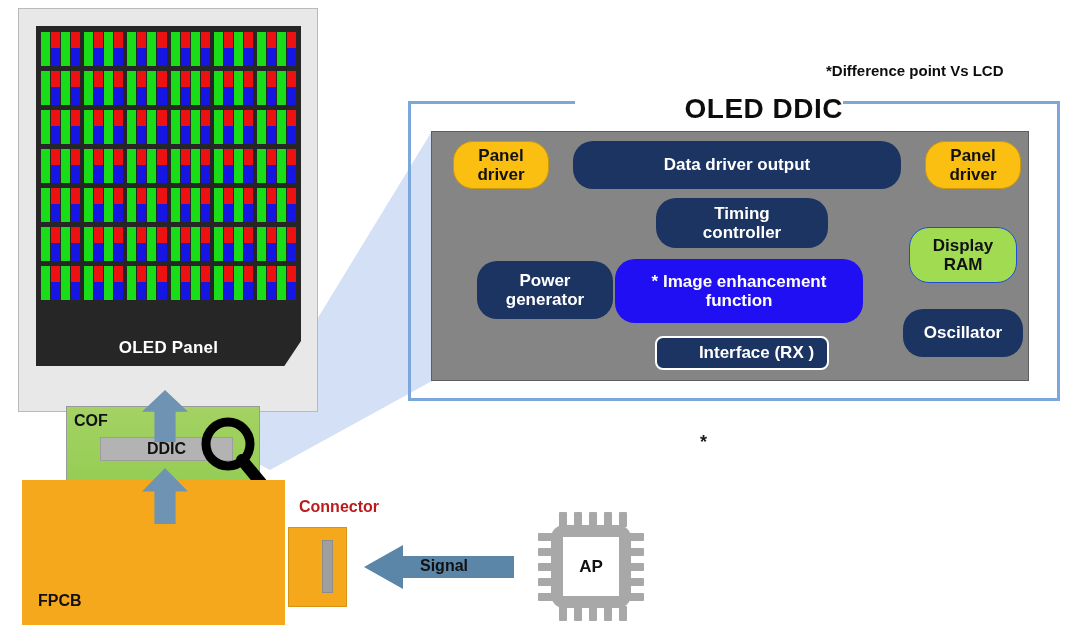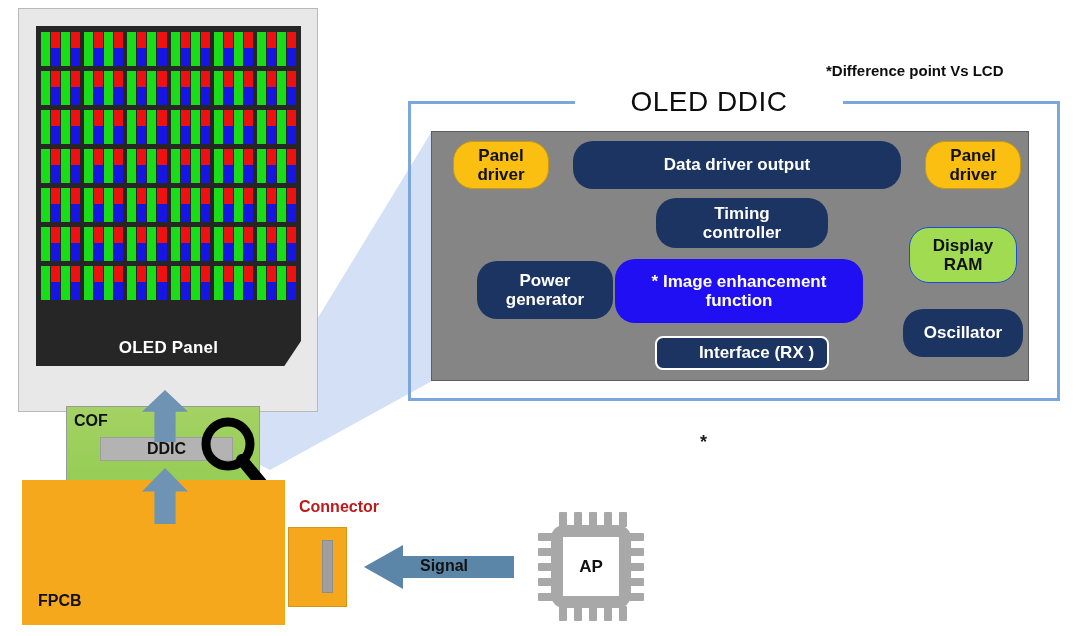--- a/index.html
+++ b/index.html
@@ -121,22 +121,22 @@
 
   
   #ddic-frame{
     left:408px;top:101px;width:652px;height:300px;
     border:3px solid #7ba7dd;box-sizing:border-box;
   }
   #frame-top-mask{
     left:575px;top:94px;width:268px;height:16px;background:#ffffff;
   }
   #ddic-title{
-    left:575px;top:85px;width:268px;height:34px;
-    text-align:center;font-size:28px;font-weight:normal;color:#0d0d0d;
+    left:575px;top:92px;width:268px;height:34px;
+    text-align:right;font-size:28px;font-weight:bold;color:#0d0d0d;
     letter-spacing:.5px;line-height:34px;
   }
   #diff-note{
     left:826px;top:62px;font-size:15px;font-weight:bold;color:#0d0d0d;
   }
   #ddic-inner{
     left:431px;top:131px;width:598px;height:250px;
     background:#858585;border:1px solid #5e5e5e;box-sizing:border-box;
   }
   #asterisk-note{

